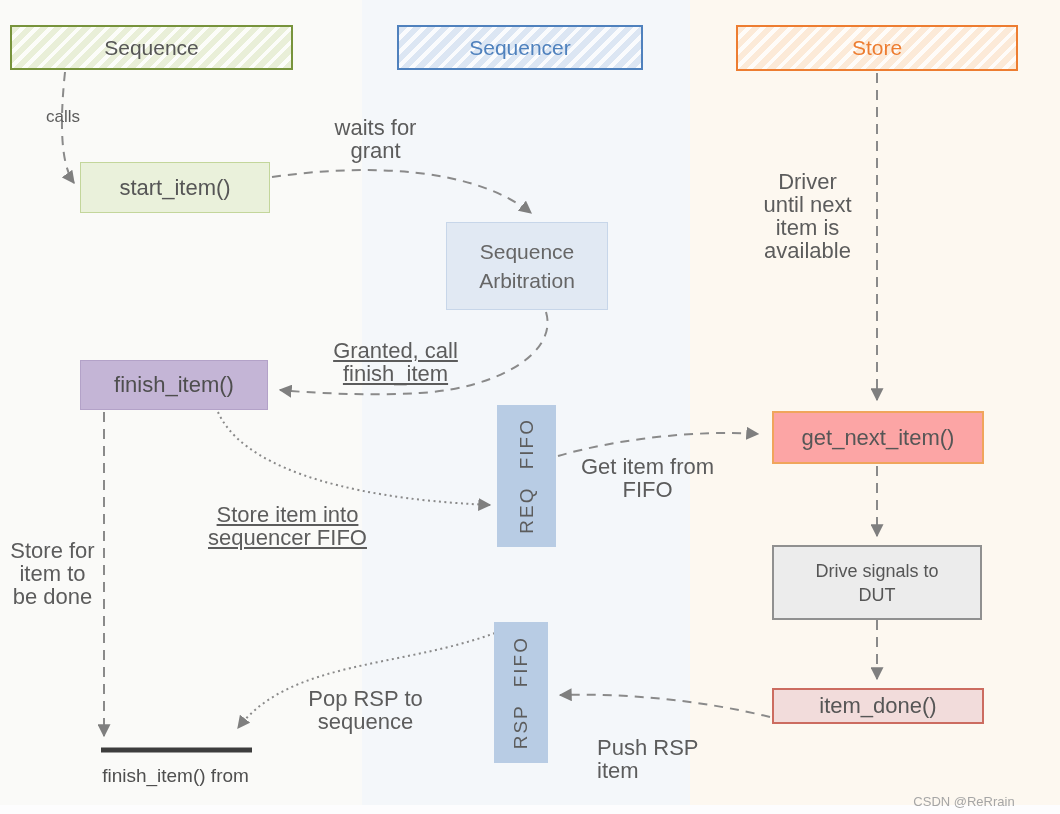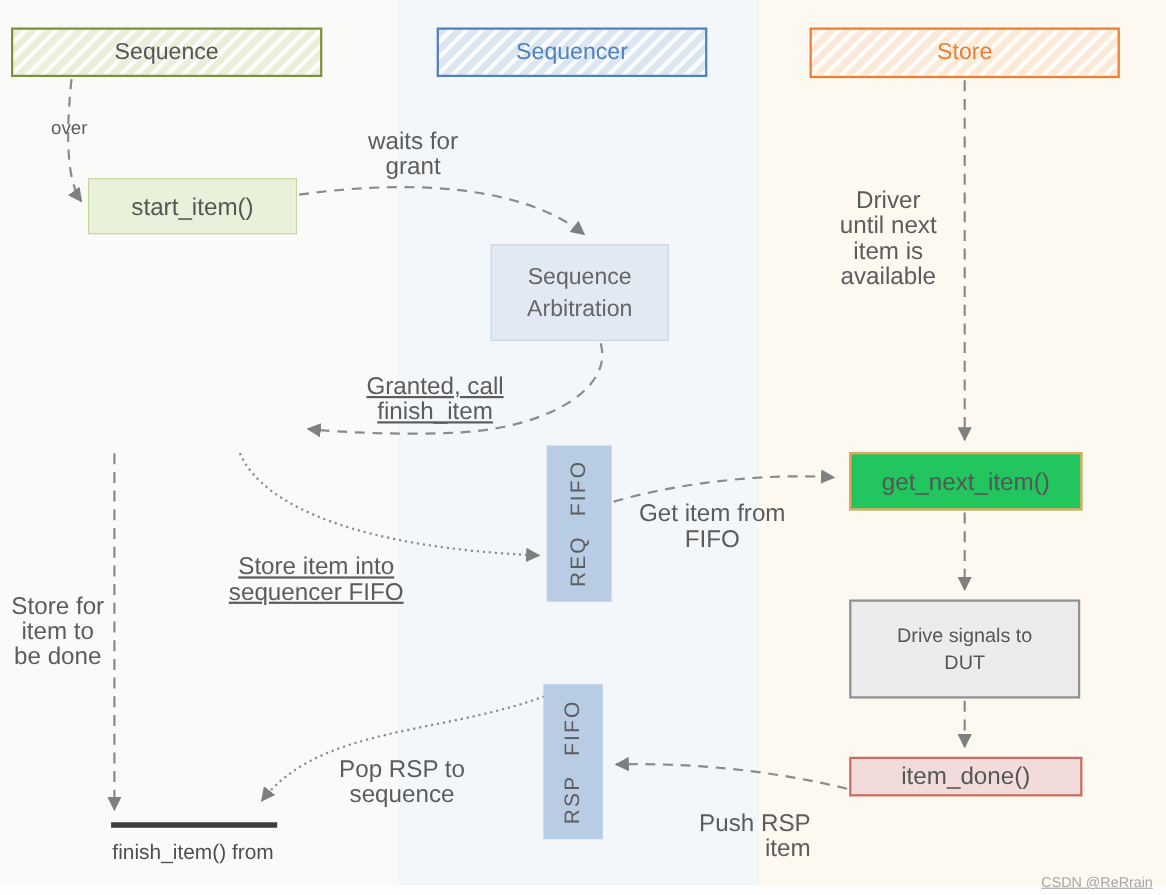--- a/index.html
+++ b/index.html
@@ -22,22 +22,22 @@
   .hatch-blue   { background:repeating-linear-gradient(135deg, rgba(255,255,255,0) 0 6px, rgba(255,255,255,.85) 6px 10px), #dce6f3; border:2px solid #4f81bd; }
   .hatch-orange { background:repeating-linear-gradient(135deg, rgba(255,255,255,0) 0 6px, rgba(255,255,255,.85) 6px 10px), #fcead8; border:2px solid #ed7d31; }
   .hdr { font-size:21px; }
   #hdr-sequence  { left:10px;  top:25px; width:283px; height:45px; color:#565656; }
   #hdr-sequencer { left:397px; top:25px; width:246px; height:45px; color:#4f81bd; }
   #hdr-driver    { left:736px; top:25px; width:282px; height:46px; color:#ed7d31; }
 
   #start-item   { left:80px;  top:162px; width:190px; height:51px; font-size:22px; background:#eaf1db; border:1px solid #c3d69b; }
   #arbitration  { left:446px; top:222px; width:162px; height:88px; font-size:21px; line-height:29px; background:#e1e9f3; border:1px solid #c7d6e9; color:#666; }
   #finish-item  { left:80px;  top:360px; width:188px; height:50px; font-size:22px; background:#c4b5d6; border:1px solid #b3a2c8; color:#4e4e4e; }
-  #get-next-item{ left:772px; top:411px; width:212px; height:53px; font-size:22px; background:#22c55e; border:2px solid #f0a55c; }
-  #drive-signals{ left:772px; top:545px; width:210px; height:90px; font-size:18px; line-height:24px; background:#ececec; border:2px solid #909090; }
+  #get-next-item{ left:772px; top:411px; width:212px; height:53px; font-size:22px; background:#fca5a5; border:2px solid #f0a55c; }
+  #drive-signals{ left:772px; top:545px; width:210px; height:75px; font-size:18px; line-height:24px; background:#ececec; border:2px solid #909090; }
   #item-done    { left:772px; top:688px; width:212px; height:36px; font-size:22px; background:#f2dcdb; border:2px solid #cc6c60; }
 
   .fifo { background:#b8cce4; border:none; }
   #req-fifo { left:497px; top:405px; width:59px; height:142px; }
   #rsp-fifo { left:494px; top:622px; width:54px; height:141px; }
   .fifo span {
     writing-mode:vertical-rl; transform:rotate(180deg);
     font-size:19px; letter-spacing:2px; word-spacing:10px; color:#5c5c5c;
   }
 
@@ -46,23 +46,23 @@
     text-align:center; white-space:pre-line;
   }
   #lbl-calls    { left:33px;  top:105px; width:60px;  font-size:17px; }
   #lbl-grant    { left:308px; top:116px; width:135px; }
   #lbl-granted  { left:318px; top:339px; width:155px;text-decoration:underline; }
   #lbl-waits    { left:745px; top:170px; width:125px; }
   #lbl-getitem  { left:575px; top:455px; width:145px; }
   #lbl-store    { left:205px; top:503px; width:165px;text-decoration:underline; }
   #lbl-waitdone { left:5px;   top:539px; width:95px;  }
   #lbl-poprsp   { left:293px; top:687px; width:145px; }
-  #lbl-pushrsp  { left:597px; top:736px; width:140px; text-align:right; }
+  #lbl-pushrsp  { left:597px; top:736px; width:140px; text-align:left; }
   #lbl-over     { left:83px;  top:764px; width:185px; font-size:19px; color:#4f4f4f; }
-  #watermark    { left:880px; top:790px; width:168px; text-align:right; font-size:13px; color:#a6a6a6;text-decoration:underline; }
+  #watermark    { left:880px; top:790px; width:168px; text-align:center; font-size:13px; color:#a6a6a6; }
 
   svg.arrows { position:absolute; left:0; top:0; width:1060px; height:814px; pointer-events:none; }
   .dash  { fill:none; stroke:#8a8a8a; stroke-width:2; stroke-dasharray:9 7; }
   .life  { fill:none; stroke:#8a8a8a; stroke-width:2; stroke-dasharray:10 7; }
   .dots  { fill:none; stroke:#8a8a8a; stroke-width:2; stroke-dasharray:2 3.5; }
   .bar   { stroke:#3d3d3d; stroke-width:5; }
 </style>
 </head>
 <body>
 
@@ -92,32 +92,33 @@
     <line class="bar" x1="101" y1="750" x2="252" y2="750"></line>
   </svg>
 
   <div class="box hatch-green hdr" id="hdr-sequence">Sequence</div>
   <div class="box hatch-blue hdr" id="hdr-sequencer">Sequencer</div>
   <div class="box hatch-orange hdr" id="hdr-driver">Store</div>
 
   <div class="box" id="start-item">start_item()</div>
   <div class="box" id="arbitration">Sequence
 Arbitration</div>
+  <div class="box" id="finish-item">finish_item()</div>
   <div class="box fifo" id="req-fifo">
     <span>REQ FIFO</span>
   </div>
   <div class="box" id="get-next-item">get_next_item()</div>
   <div class="box" id="drive-signals">Drive signals to
 DUT</div>
   <div class="box" id="item-done">item_done()</div>
   <div class="box fifo" id="rsp-fifo">
     <span>RSP FIFO</span>
   </div>
 
-  <div class="lbl" id="lbl-calls">over</div>
+  <div class="lbl" id="lbl-calls">calls</div>
   <div class="lbl" id="lbl-grant">waits for
 grant</div>
   <div class="lbl" id="lbl-granted">Granted, call
 finish_item</div>
   <div class="lbl" id="lbl-waits">Driver
 until next
 item is
 available</div>
   <div class="lbl" id="lbl-getitem">Get item from
 FIFO</div>

